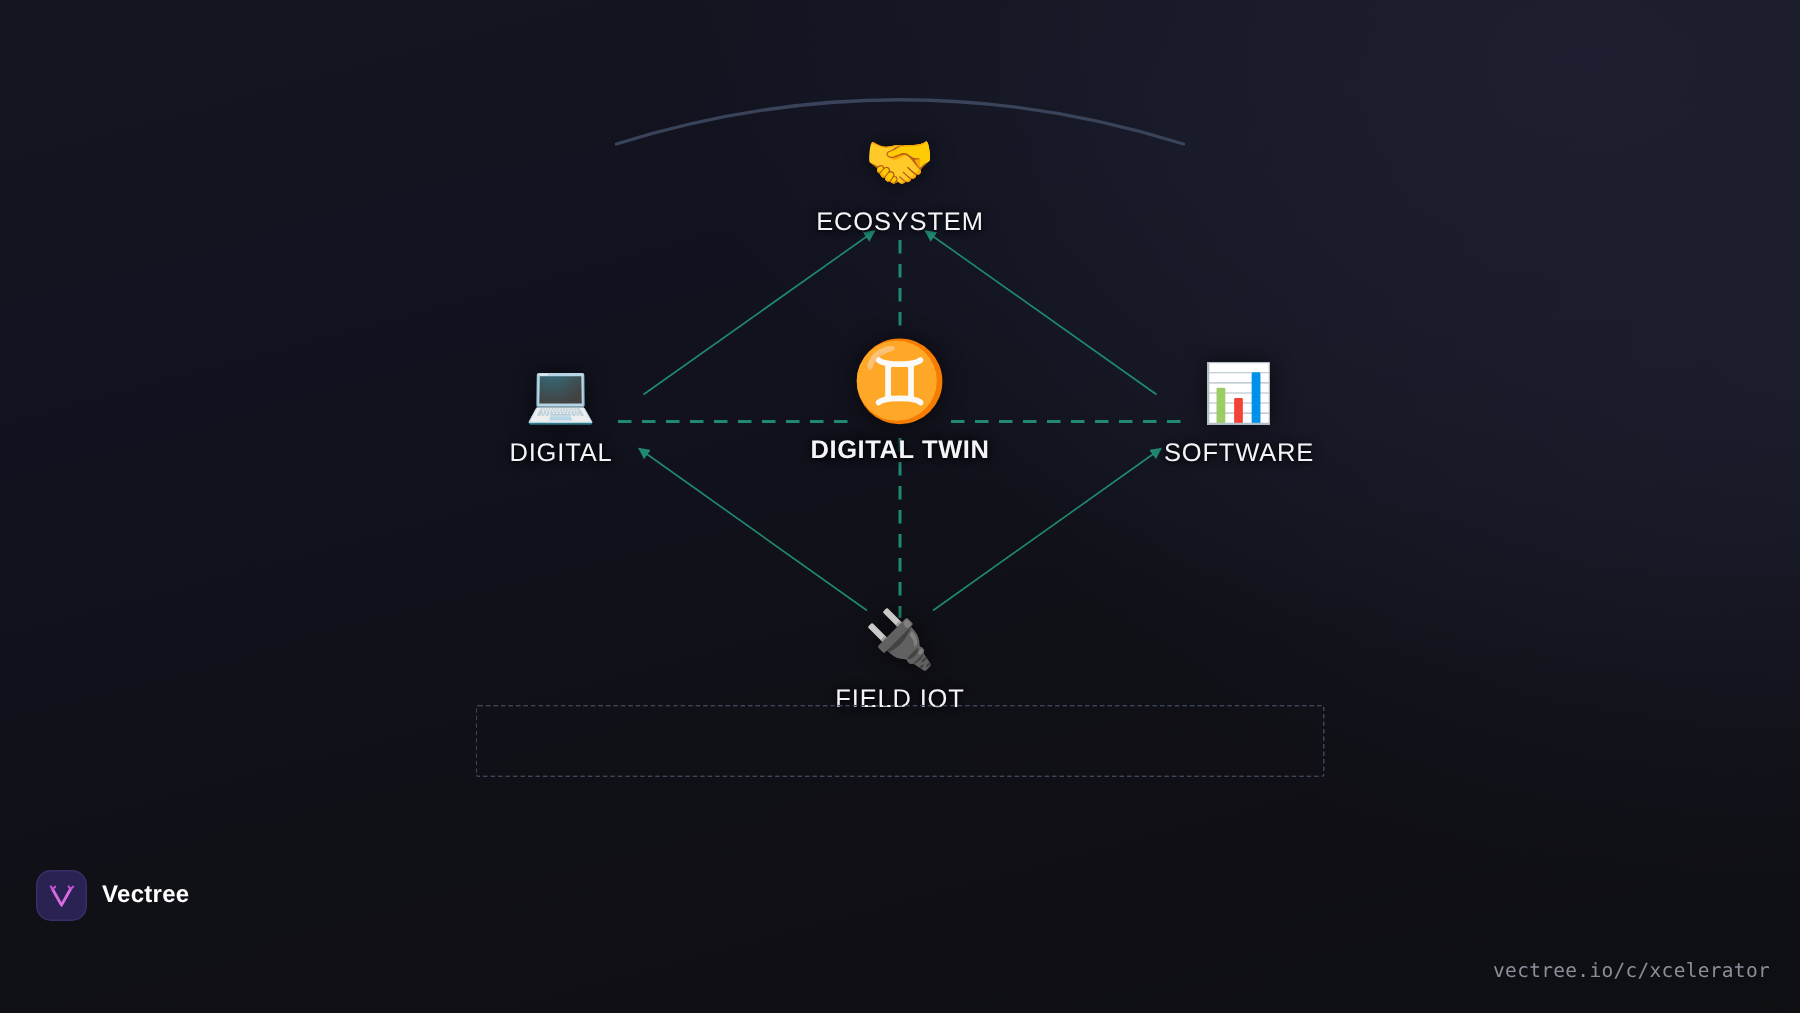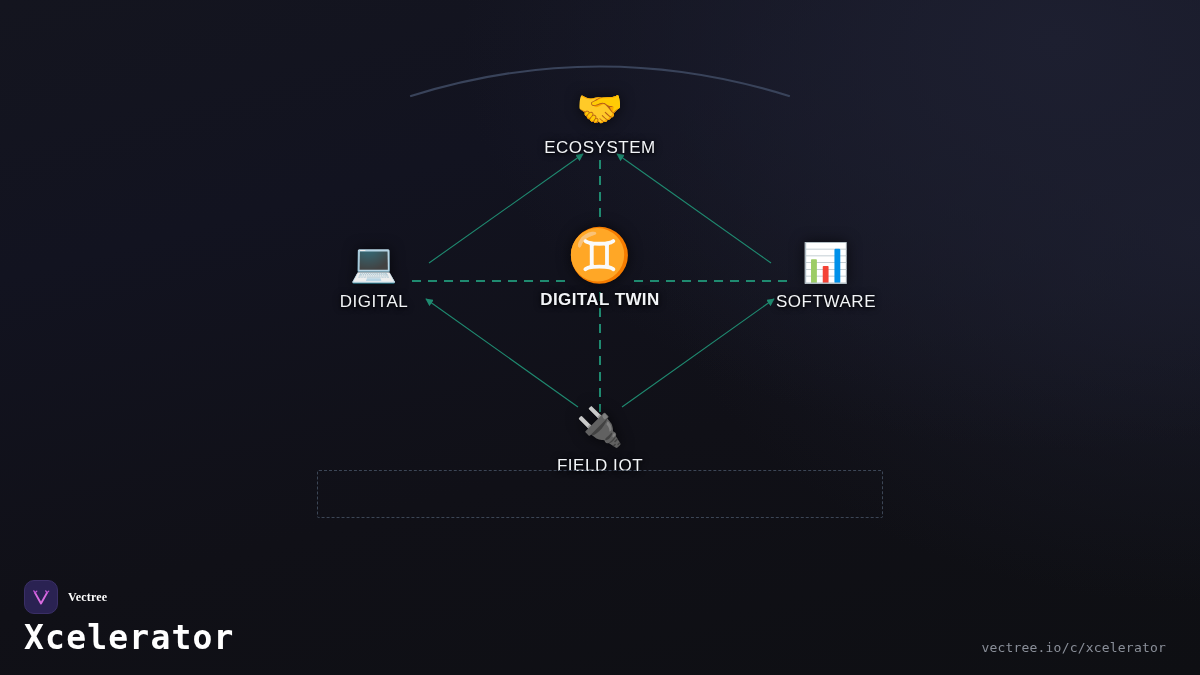--- a/index.html
+++ b/index.html
@@ -86,37 +86,37 @@
   }
   #brand-logo {
     width:34px; height:34px;
     border-radius:10px;
     background:#2a2252;
     border:1px solid #3a2f66;
     display:flex; align-items:center; justify-content:center;
     flex:0 0 auto;
   }
   #brand-name {
-    font-family:Liberation Serif, serif;
-    font-size:12px; font-weight:bold;
+    font-family:Liberation Sans, sans-serif;
+    font-size:16px; font-weight:bold;
     color:#ffffff;
     letter-spacing:0.2px;
   }
   #title {
     position:absolute;
     left:24px; top:55px;
     font-family:"DejaVu Sans Mono", monospace;
     font-size:33px;
     font-weight:bold;
     color:#ffffff;
     letter-spacing:1.2px;
   }
   #footer-url {
     position:absolute;
-    right:34px; bottom:20px;
+    right:20px; bottom:20px;
     font-family:"DejaVu Sans Mono", monospace;
     font-size:13px;
     color:#8a8f99;
     letter-spacing:0.2px;
     margin-left:44px;
   }
 </style>
 </head>
 <body>
 
@@ -175,17 +175,16 @@
     <div id="brand-row">
       <div id="brand-logo">
         <svg width="22" height="22" viewBox="0 0 24 24" aria-hidden="true">
           <path d="M5.5 7.5 L12 19 L18.5 7.5" fill="none" stroke="#d96be0" stroke-width="2.1" stroke-linecap="round" stroke-linejoin="round"></path>
           <path d="M5.5 7.5 L4.2 5.4 M5.5 7.5 L7.4 5.6" fill="none" stroke="#c254d6" stroke-width="1.5" stroke-linecap="round"></path>
           <path d="M18.5 7.5 L17.2 5.4 M18.5 7.5 L20.4 5.6" fill="none" stroke="#c254d6" stroke-width="1.5" stroke-linecap="round"></path>
         </svg>
       </div>
       <div id="brand-name">Vectree</div>
     </div>
-    <div id="title">Xcelerator</div>
     <div id="footer-url">vectree.io/c/xcelerator</div>
   </div>
 
 </div>
 
 </body></html>

